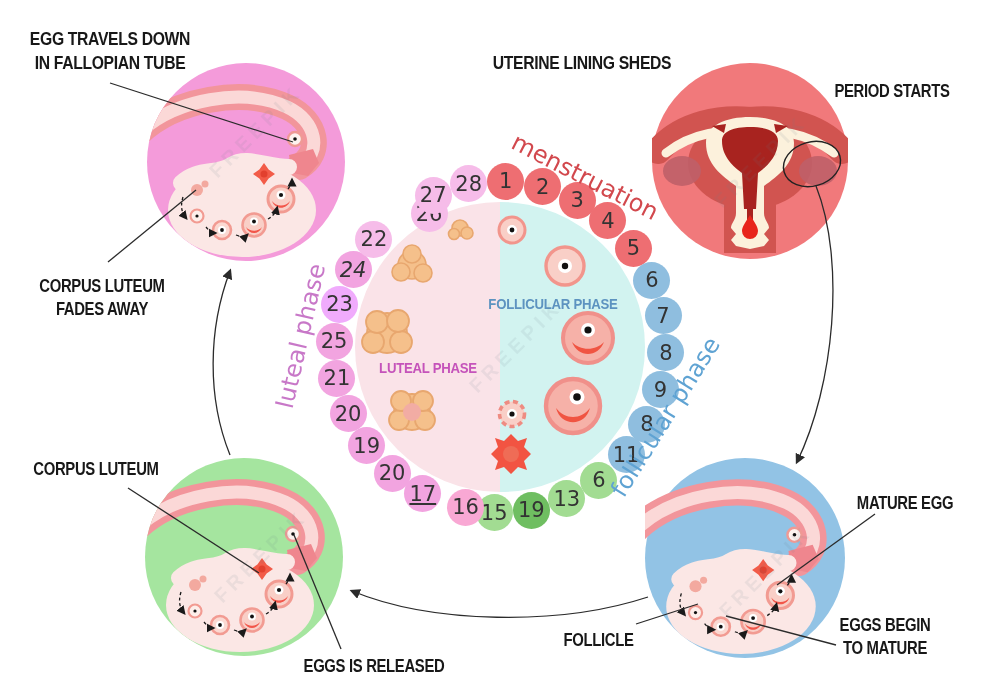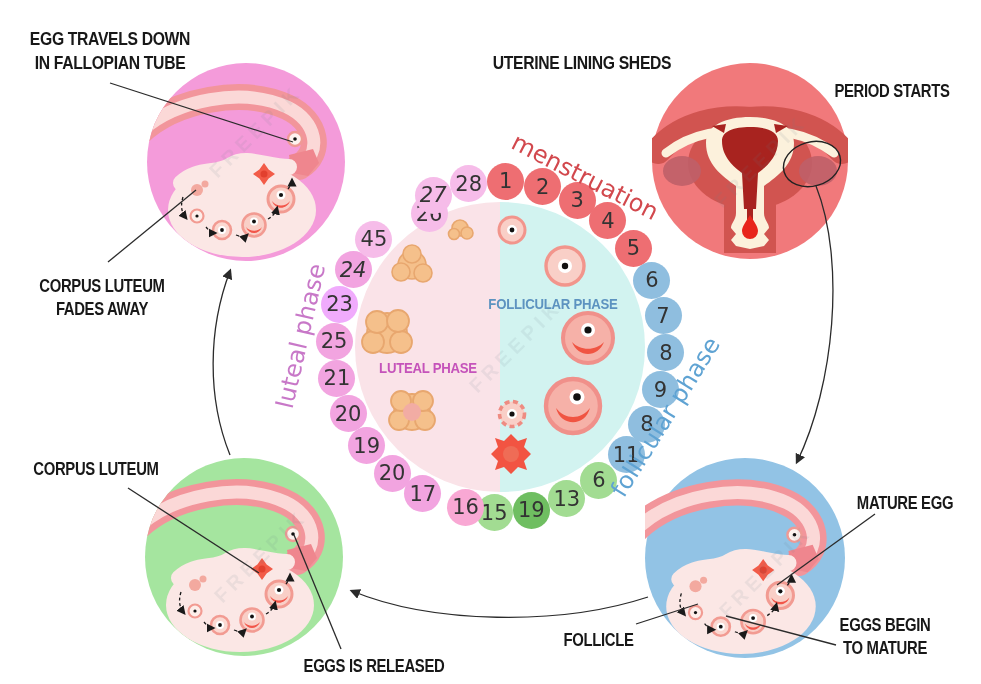--- a/index.html
+++ b/index.html
@@ -240,31 +240,31 @@
       <div class="day" style="left: 644.529px; top: 297.232px; background: rgb(143, 190, 223);">7</div>
       <div class="day" style="left: 647.399px; top: 334.293px; background: rgb(143, 190, 223);">8</div>
       <div class="day" style="left: 641.95px; top: 371.064px; background: rgb(143, 190, 223);">9</div>
       <div class="day" style="left: 628.456px; top: 405.7px; background: rgb(143, 190, 223);">8</div>
       <div class="day" style="left: 607.593px; top: 436.466px; background: rgb(143, 190, 223);">11</div>
       <div class="day" style="left: 580.407px; top: 461.817px; background: rgb(162, 220, 146);">6</div>
       <div class="day" style="left: 548.261px; top: 480.483px; background: rgb(162, 220, 146);">13</div>
       <div class="day" style="left: 512.768px; top: 491.529px; background: rgb(111, 190, 97);">19</div>
       <div class="day" style="left: 475.707px; top: 494.399px; background: rgb(162, 220, 146);">15</div>
       <div class="day" style="left: 447px; top: 488.95px; background: #f9a8d4;">16</div>
-      <div class="day" style="left: 404.3px; top: 475.456px; background: rgb(242, 164, 224);">17</div>
+      <div class="day" style="left: 404.3px; top: 475.456px; background: rgb(242, 164, 224); text-decoration: underline;">17</div>
       <div class="day" style="left: 373.534px; top: 454.593px; background: rgb(242, 164, 224);">20</div>
       <div class="day" style="left: 348.183px; top: 427.407px; background: rgb(242, 164, 224);">19</div>
       <div class="day" style="left: 329.517px; top: 395.261px; background: rgb(242, 164, 224);">20</div>
       <div class="day" style="left: 318.471px; top: 359.768px; background: rgb(242, 164, 224);">21</div>
       <div class="day" style="left: 315.601px; top: 322.707px; background: rgb(242, 164, 224);">25</div>
       <div class="day" style="left: 321.05px; top: 285.936px; background: #f0abfc; text-align: center;">23</div>
       <div class="day" style="left: 334.544px; top: 251.3px; background: rgb(242, 164, 224); font-style: italic;">24</div>
-      <div class="day" style="left: 355.407px; top: 220.534px; background: rgb(246, 188, 233);">45</div>
+      <div class="day" style="left: 355.407px; top: 220.534px; background: rgb(246, 188, 233);">22</div>
       <div class="day" style="left: 382.593px; top: 195.183px; background: rgb(246, 188, 233); margin-left: 28px;">26</div>
-      <div class="day" style="left: 414.739px; top: 176.517px; background: rgb(246, 188, 233); font-style: italic;">27</div>
+      <div class="day" style="left: 414.739px; top: 176.517px; background: rgb(246, 188, 233);">27</div>
       <div class="day" style="left: 450.232px; top: 165.471px; background: rgb(246, 188, 233); text-align: center;">28</div>
     </div>
 
   
   <div class="arc-label" id="menstruation-label">menstruation</div>
   <div class="arc-label" id="follicular-arc-label">follicular phase</div>
   <div class="arc-label" id="luteal-arc-label">luteal phase</div>
 
   
   <div class="center-phase" id="luteal-center">LUTEAL PHASE</div>

